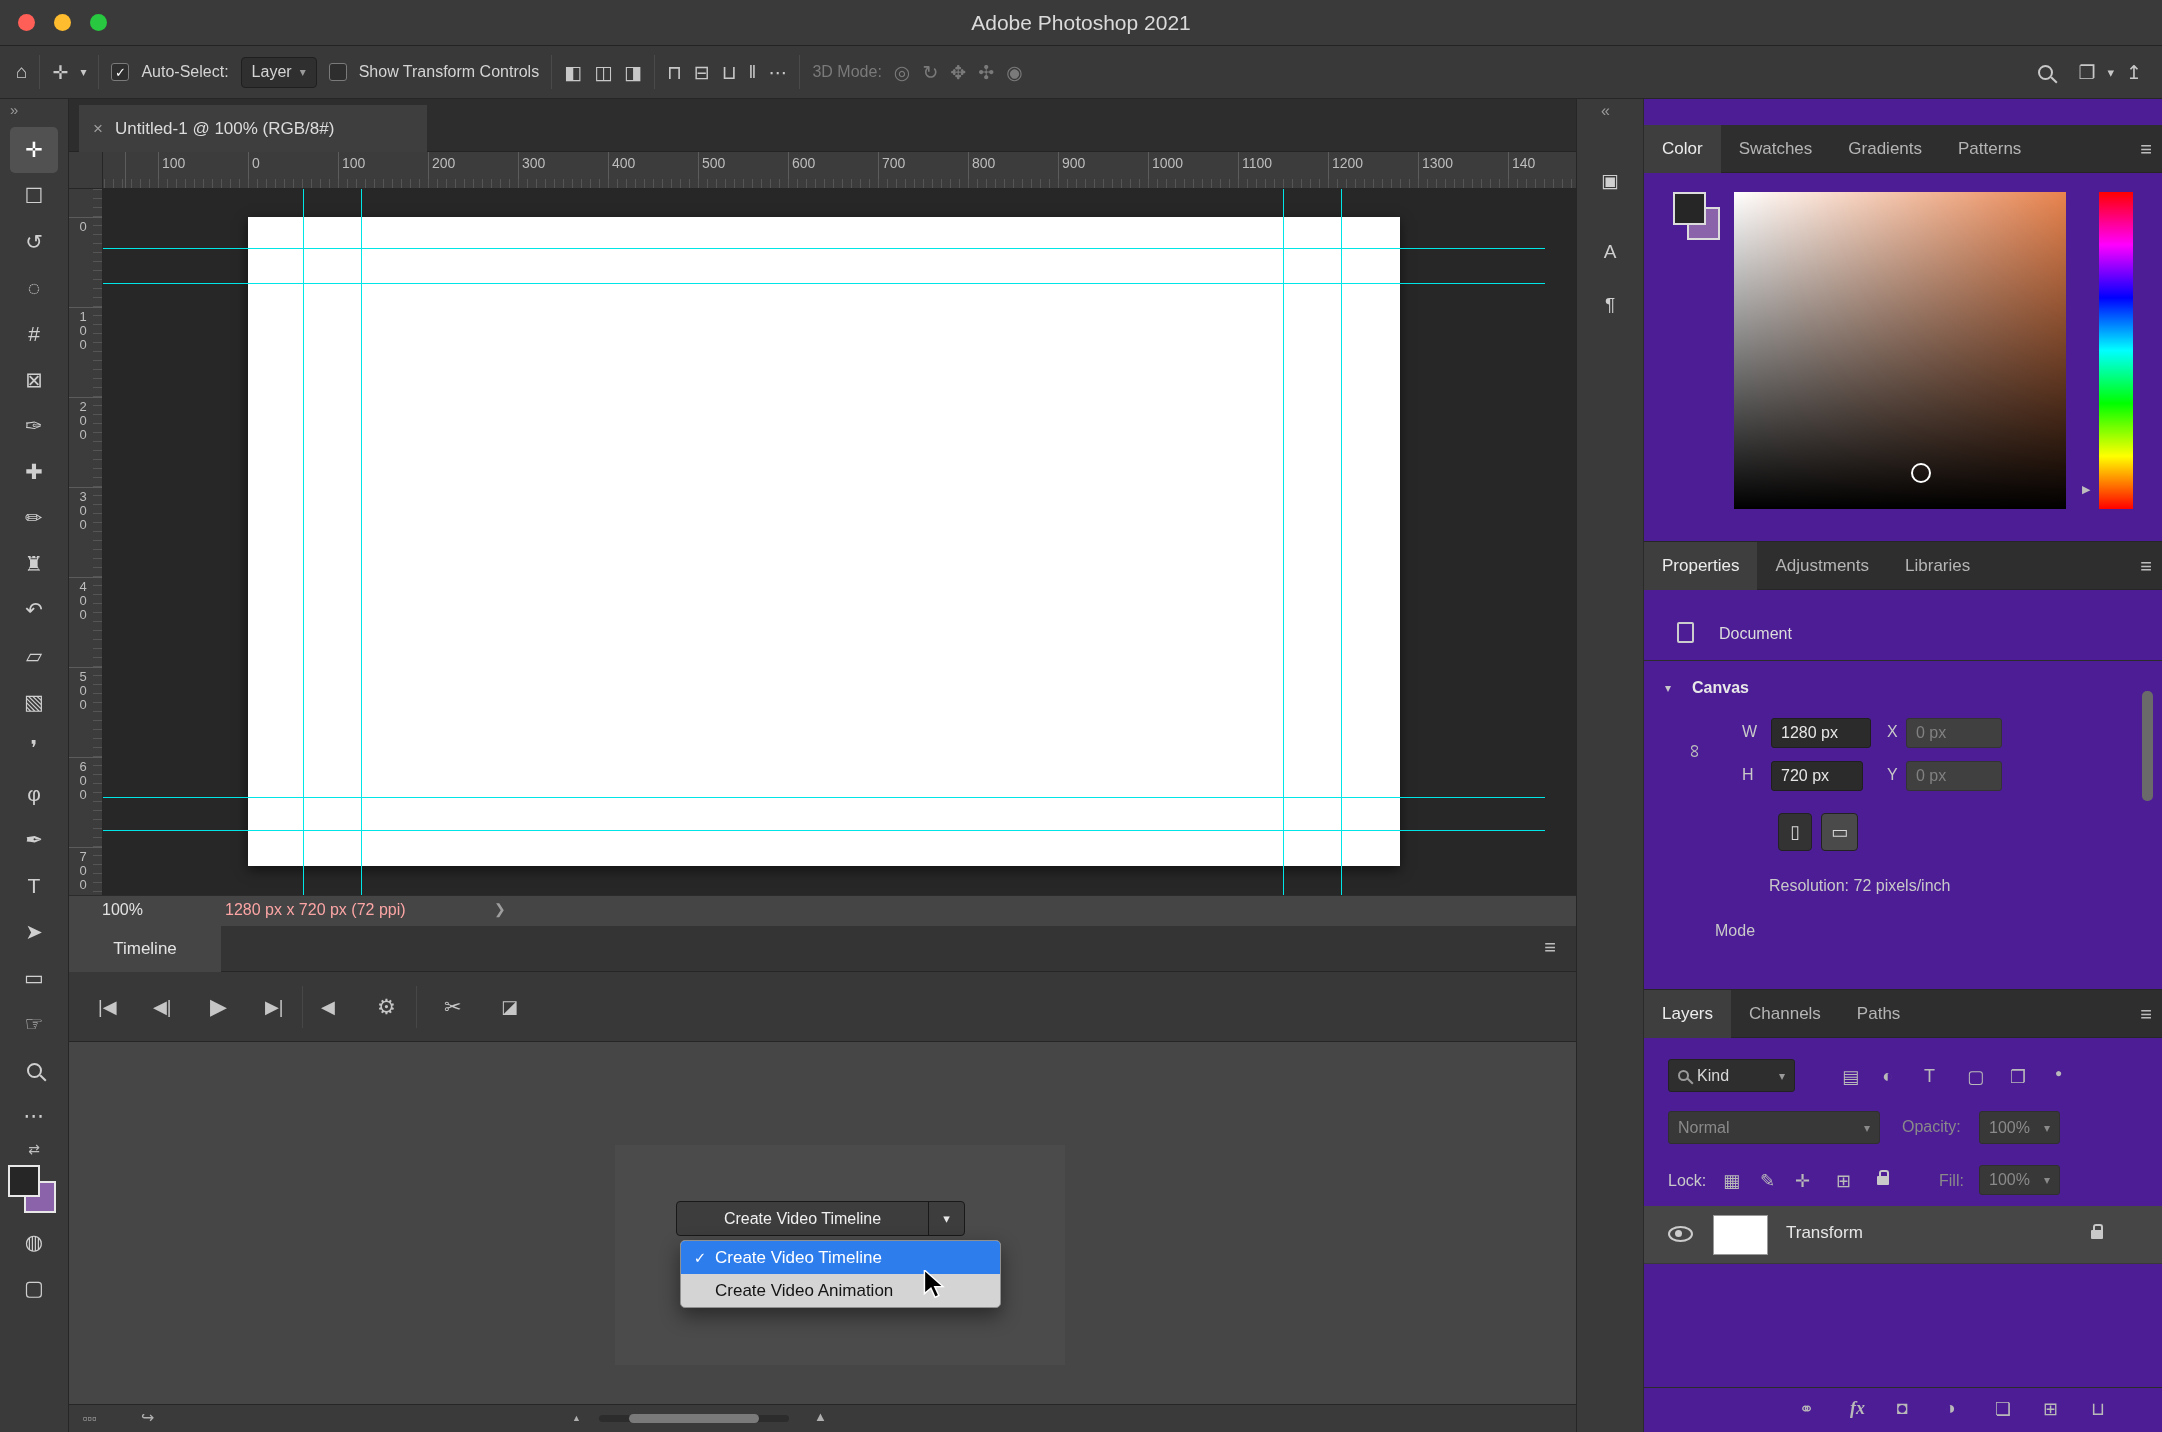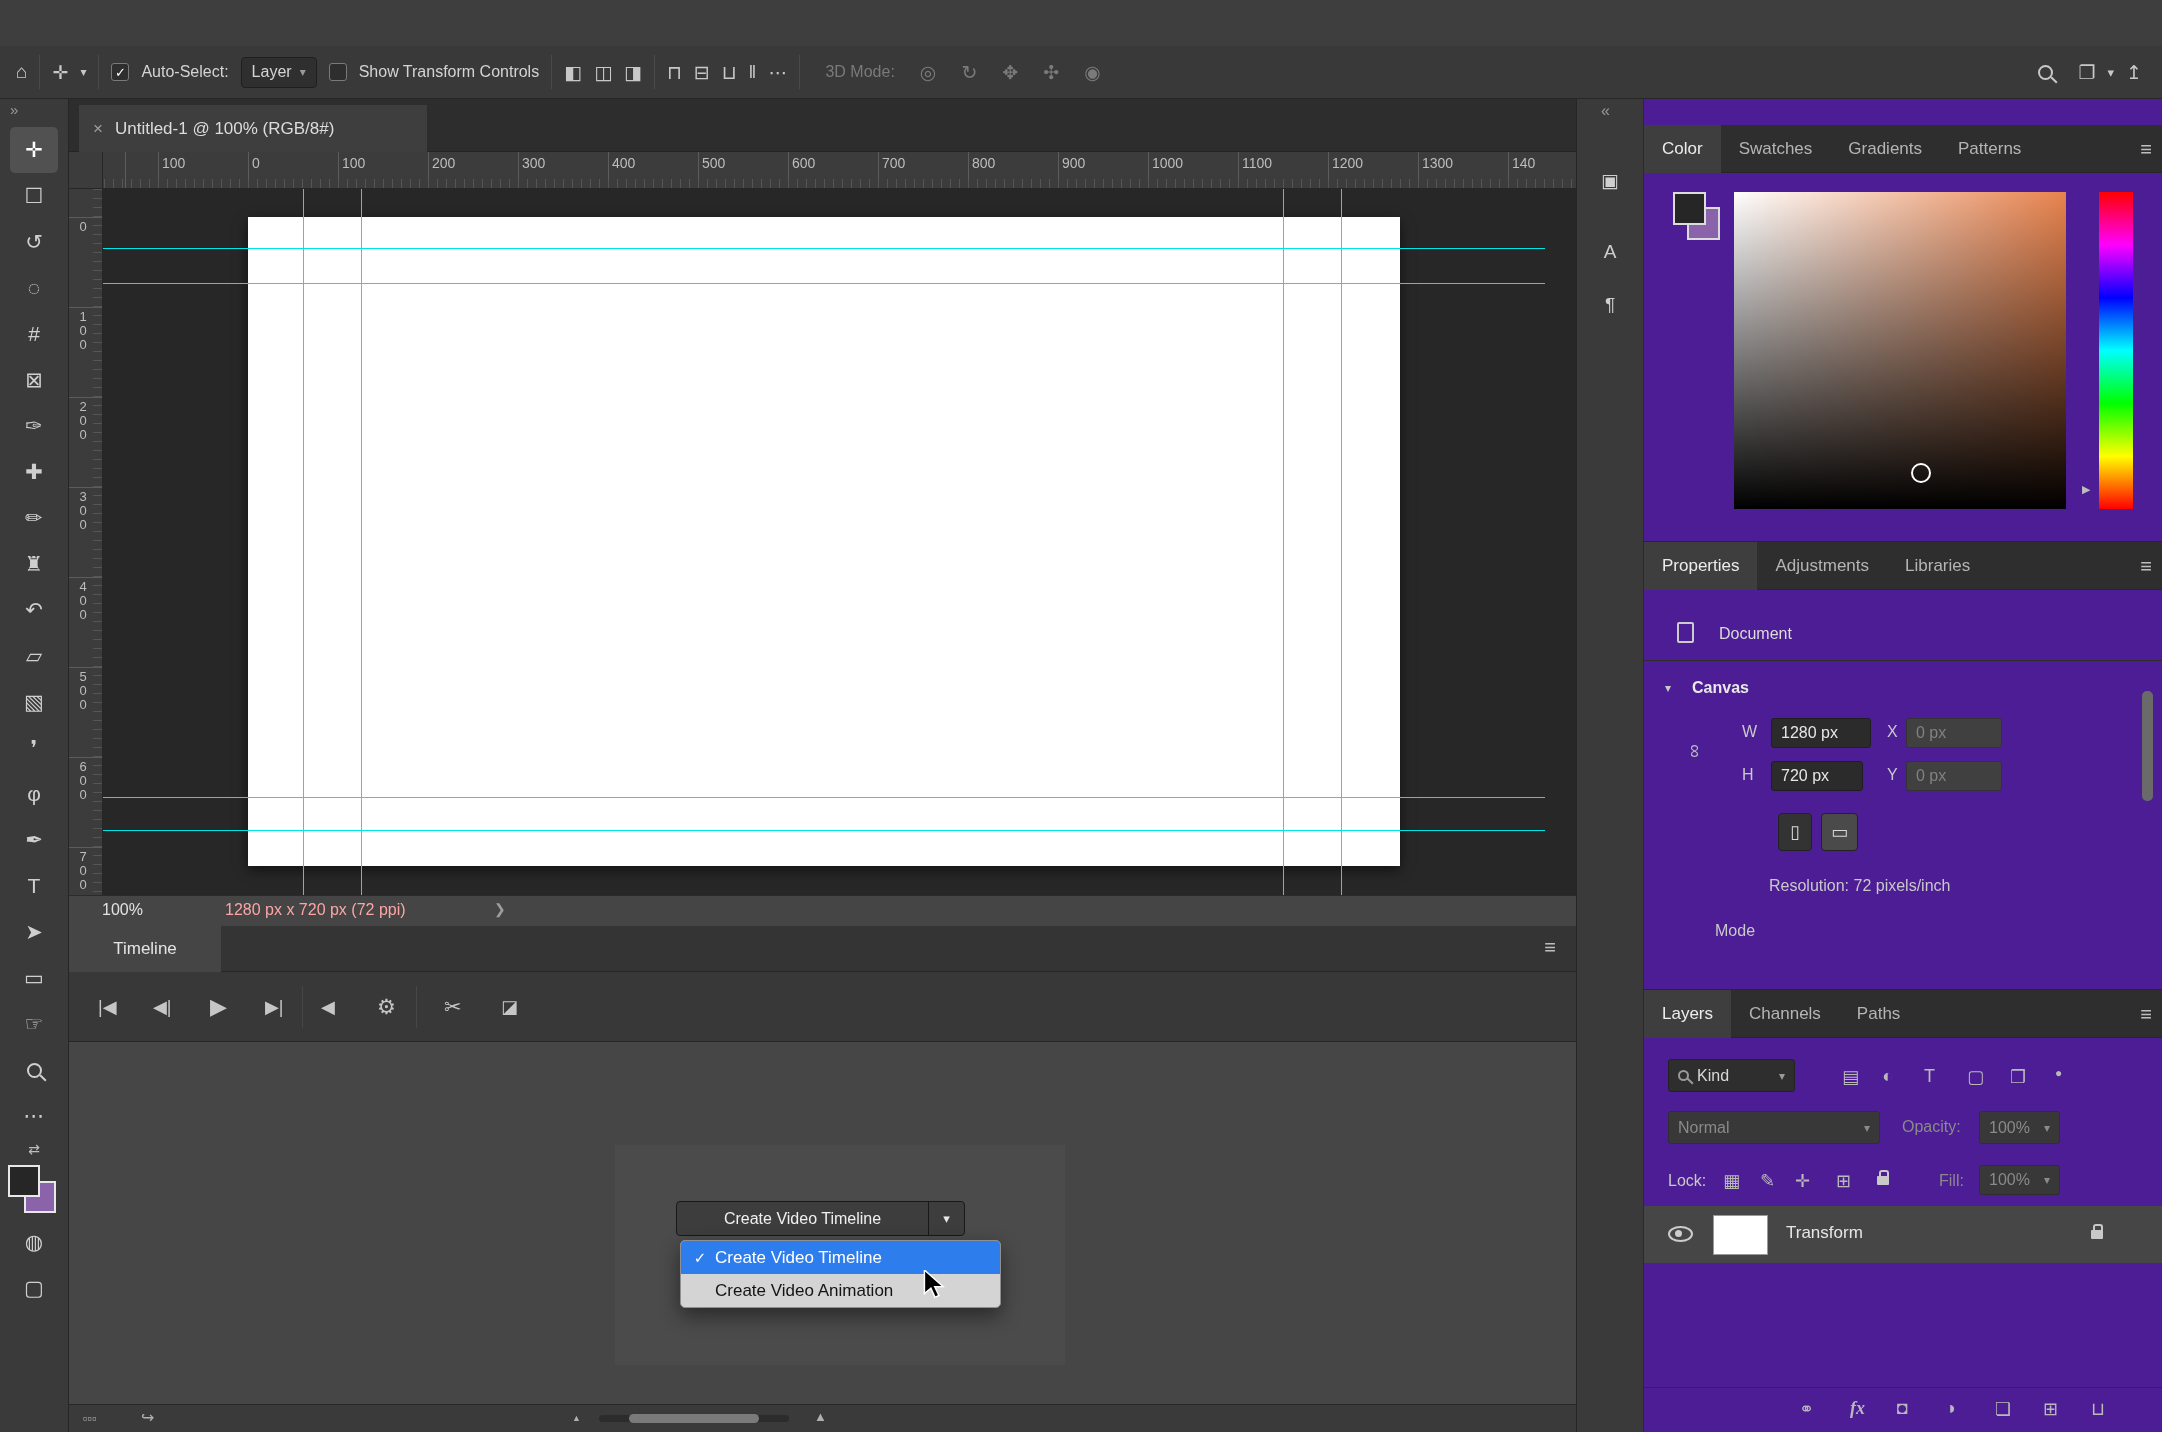--- a/index.html
+++ b/index.html
@@ -16,21 +16,21 @@
 
   
   .optionsbar { left:0; top:46px; width:2162px; height:53px; background:#393939; border-bottom:1px solid #262626;
                 display:flex; align-items:center; padding:0 20px 0 16px; gap:12px; }
   .osep { width:1px; height:34px; background:#2a2a2a; border-right:1px solid #4a4a4a; flex:none; }
   .checkbox { width:18px; height:18px; border:1px solid #7a7a7a; border-radius:3px; background:#2e2e2e;
               display:flex; align-items:center; justify-content:center; font-size:13px; color:#fff; flex:none; }
   .dd { background:#2f2f2f; border:1px solid #1f1f1f; border-radius:4px; height:31px; padding:0 10px;
         display:flex; align-items:center; gap:8px; }
   .obicon { font-size:19px; color:#c8c8c8; }
-  .grayed { color:#7a7a7a !important;margin-left:13px; }
+  .grayed { color:#7a7a7a !important; }
   .mag { position:relative; width:15px; height:15px; border:2px solid currentColor; border-radius:50%; display:inline-block; }
   .mag::after { content:""; position:absolute; width:8px; height:2px; background:currentColor; transform:rotate(45deg); right:-7px; bottom:-3px; }
 
   
   .toolbar { left:0; top:99px; width:69px; height:1333px; background:#3a3a3a; border-right:1px solid #262626;
              display:flex; flex-direction:column; align-items:center; padding-top:2px; }
   .tb-exp { height:26px; font-size:15px; color:#9a9a9a; align-self:flex-start; padding-left:10px; }
   .tool { width:48px; height:46px; display:flex; align-items:center; justify-content:center;
           font-size:21px; color:#cfcfcf; border-radius:5px; flex:none; }
   .tool.selected { background:#515151; color:#fff; }
@@ -122,20 +122,26 @@
   .padlock::before { content:""; position:absolute; top:-6px; left:2px; width:6px; height:6px; border:2px solid #c9c9c9; border-bottom:none; border-radius:3px 3px 0 0; }
   .pageic { position:relative; width:17px; height:21px; border:2px solid #ccc; border-radius:2px; display:inline-block; }
   .rot90 { display:inline-block; transform:rotate(90deg); }
   .fx { font-style:italic; font-weight:bold; font-family:"Liberation Serif",serif; }
 </style>
 </head>
 <body>
 
 <div id="app">
 
+  <div class="abs titlebar">
+    <span class="tldot" style="left: 18px; background: rgb(255, 95, 87);"></span>
+    <span class="tldot" style="left: 54px; background: rgb(254, 188, 46);"></span>
+    <span class="tldot" style="left: 90px; background: rgb(40, 200, 64);"></span>
+    <div class="title">Adobe Photoshop 2021</div>
+  </div>
 
   <div class="abs optionsbar">
     <span class="obicon">⌂</span>
     <span class="osep"></span>
     <span class="obicon">✛</span>
     <span class="obicon" style="font-size:12px">▾</span>
     <span class="osep"></span>
     <span class="checkbox">✓</span>
     <span>Auto-Select:</span>
     <span class="dd">

